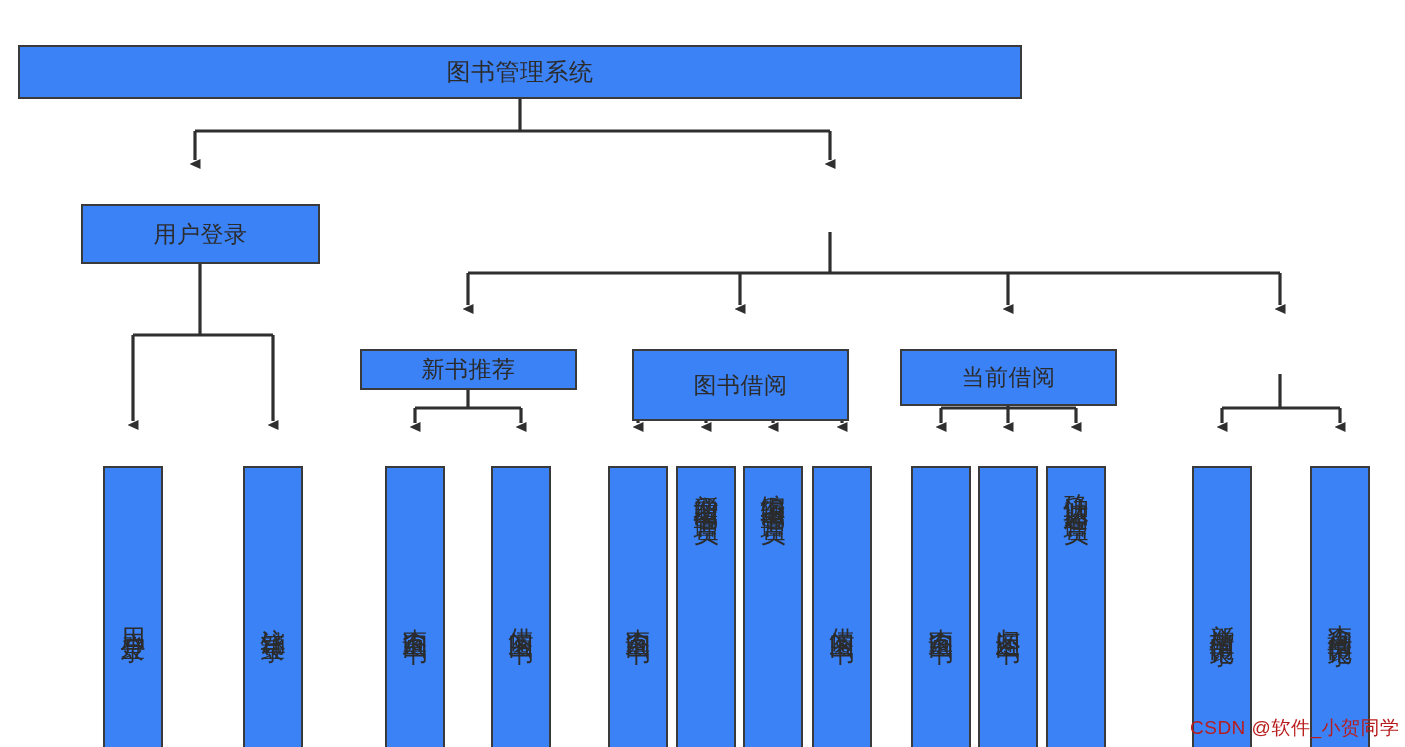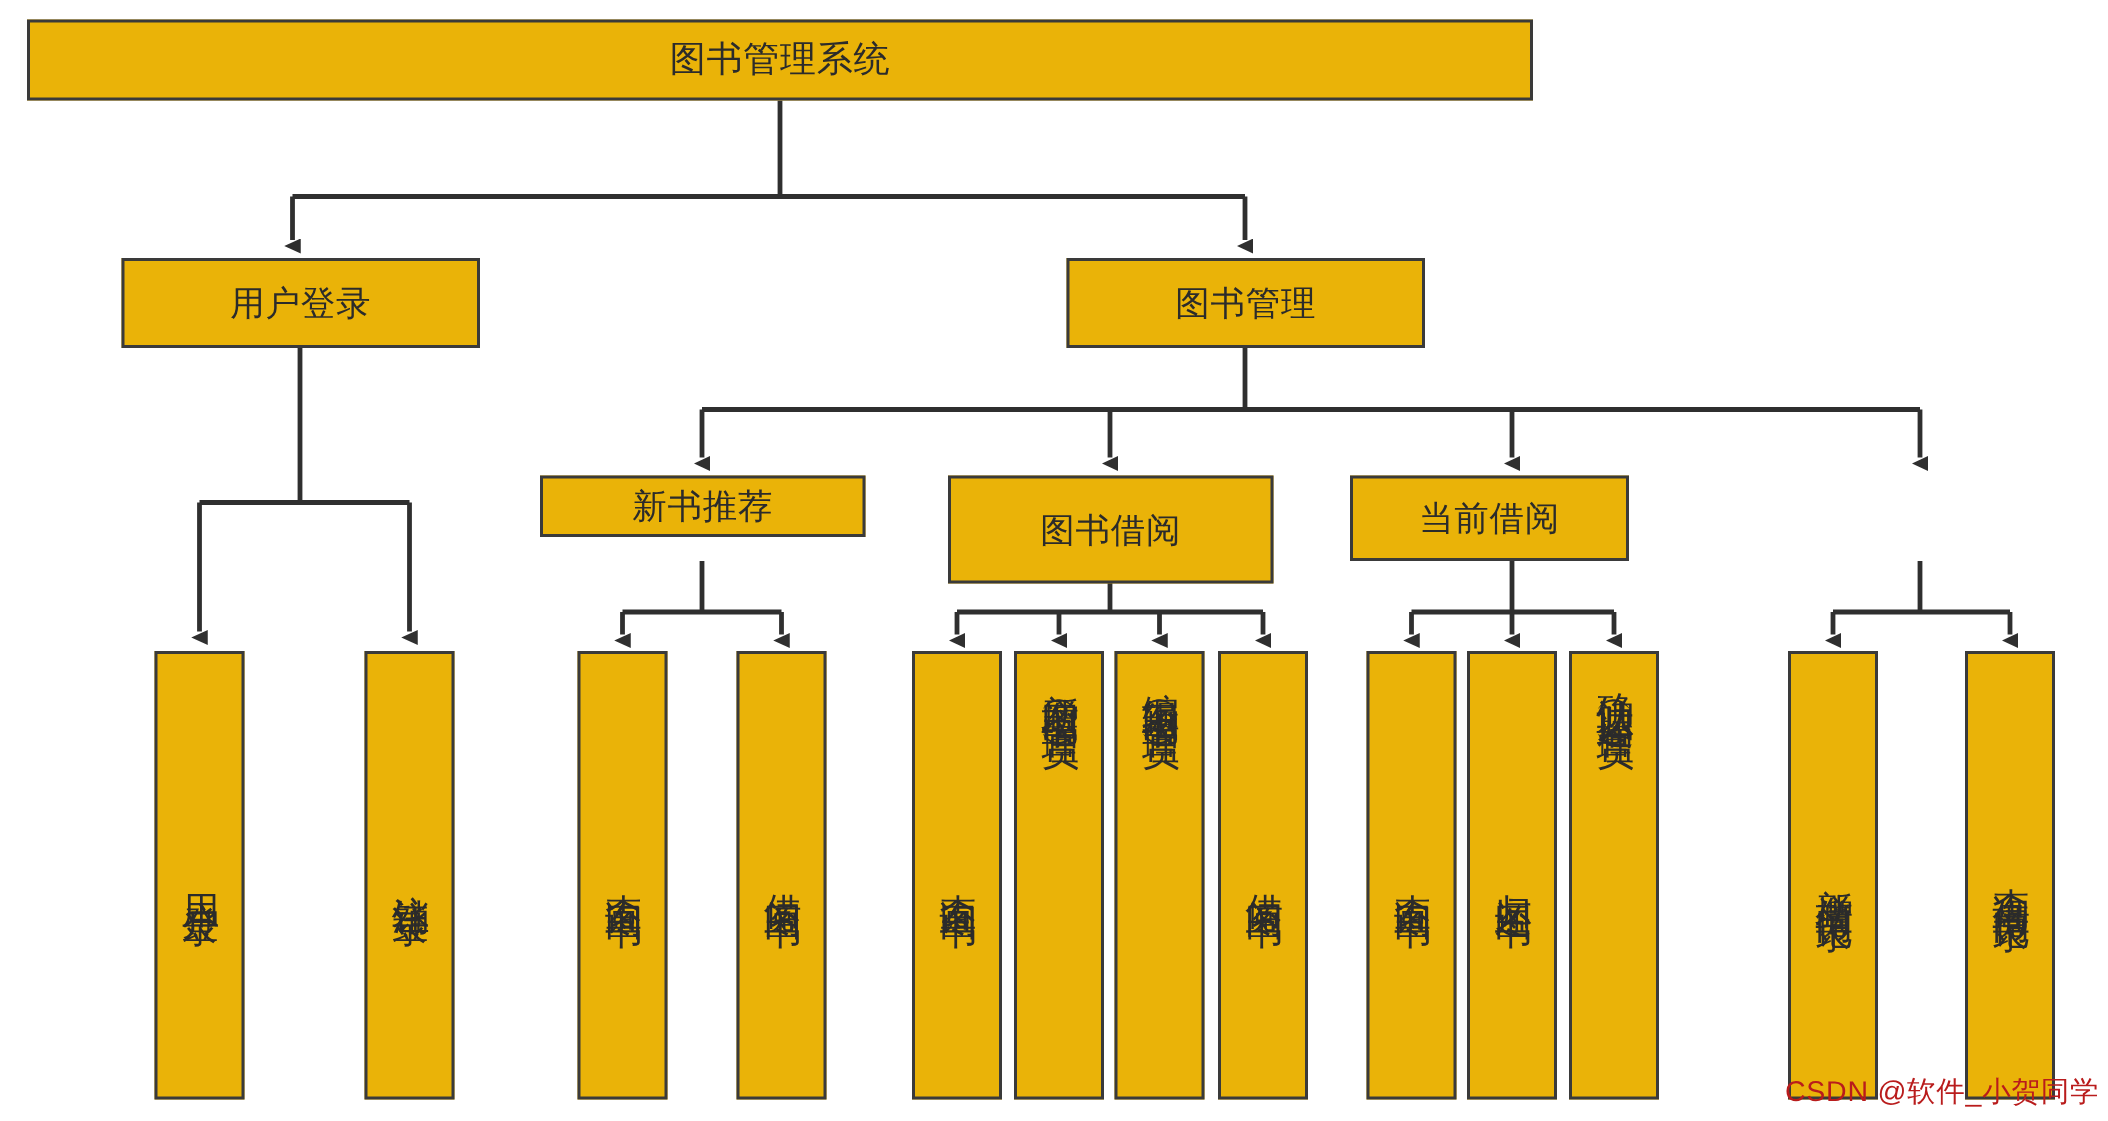--- a/index.html
+++ b/index.html
@@ -22,26 +22,27 @@
     position: absolute;
     left: 0; top: 0;
     width: 1405px;
     height: 747px;
     pointer-events: none;
   }
   .node {
     position: absolute;
     box-sizing: border-box;
     border: 2.5px solid #3a3a3a;
-    background: #eab308;
+    background: #3b82f6;
     display: flex;
     align-items: center;
     justify-content: center;
     color: #2b2b2b;
     line-height: 1.15;
+    margin-top: 32px;
   }
   .node.horiz {
     font-size: 23px;
     letter-spacing: 0.5px;
   }
   .node.vert {
     writing-mode: vertical-rl;
     text-orientation: upright;
     font-size: 25px;
     letter-spacing: 4px;
@@ -119,25 +120,24 @@
       <path d="M1280,374 L1280,408"></path>
       <path d="M1222,408 L1340,408"></path>
       <path d="M1222,408 L1222,423" marker-end="url(#arrow)"></path>
       <path d="M1340,408 L1340,423" marker-end="url(#arrow)"></path>
     </g>
   </svg>
 
   <div class="node horiz root" style="left:18px; top:13px; width:1004px; height:54px;">图书管理系统</div>
 
   <div class="node horiz" style="left:81px; top:172px; width:239px; height:60px;">用户登录</div>
-  <div class="node horiz" style="left:711px; top:172px; width:239px; height:60px;">图书管理</div>
 
   <div class="node horiz" style="left:360px; top:317px; width:217px; height:41px;">新书推荐</div>
   <div class="node horiz" style="left:632px; top:317px; width:217px; height:72px;">图书借阅</div>
-  <div class="node horiz" style="left:900px; top:317px; width:186px; height:57px;">当前借阅</div>
+  <div class="node horiz" style="left:900px; top:317px; width:217px; height:57px;">当前借阅</div>
 
   <div class="node vert" style="left:103px; top:434px; width:60px; height:299px;">用户登录</div>
   <div class="node vert" style="left:243px; top:434px; width:60px; height:299px;">注销登录</div>
 
   <div class="node vert" style="left:385px; top:434px; width:60px; height:299px;">查询图书</div>
   <div class="node vert" style="left:491px; top:434px; width:60px; height:299px;">借阅图书</div>
 
   <div class="node vert" style="left:608px; top:434px; width:60px; height:299px;">查询图书</div>
   <div class="node vert topalign" style="left:676px; top:434px; width:60px; height:299px;">新增图书（管理员）</div>
   <div class="node vert topalign" style="left:743px; top:434px; width:60px; height:299px;">编辑图书（管理员）</div>

